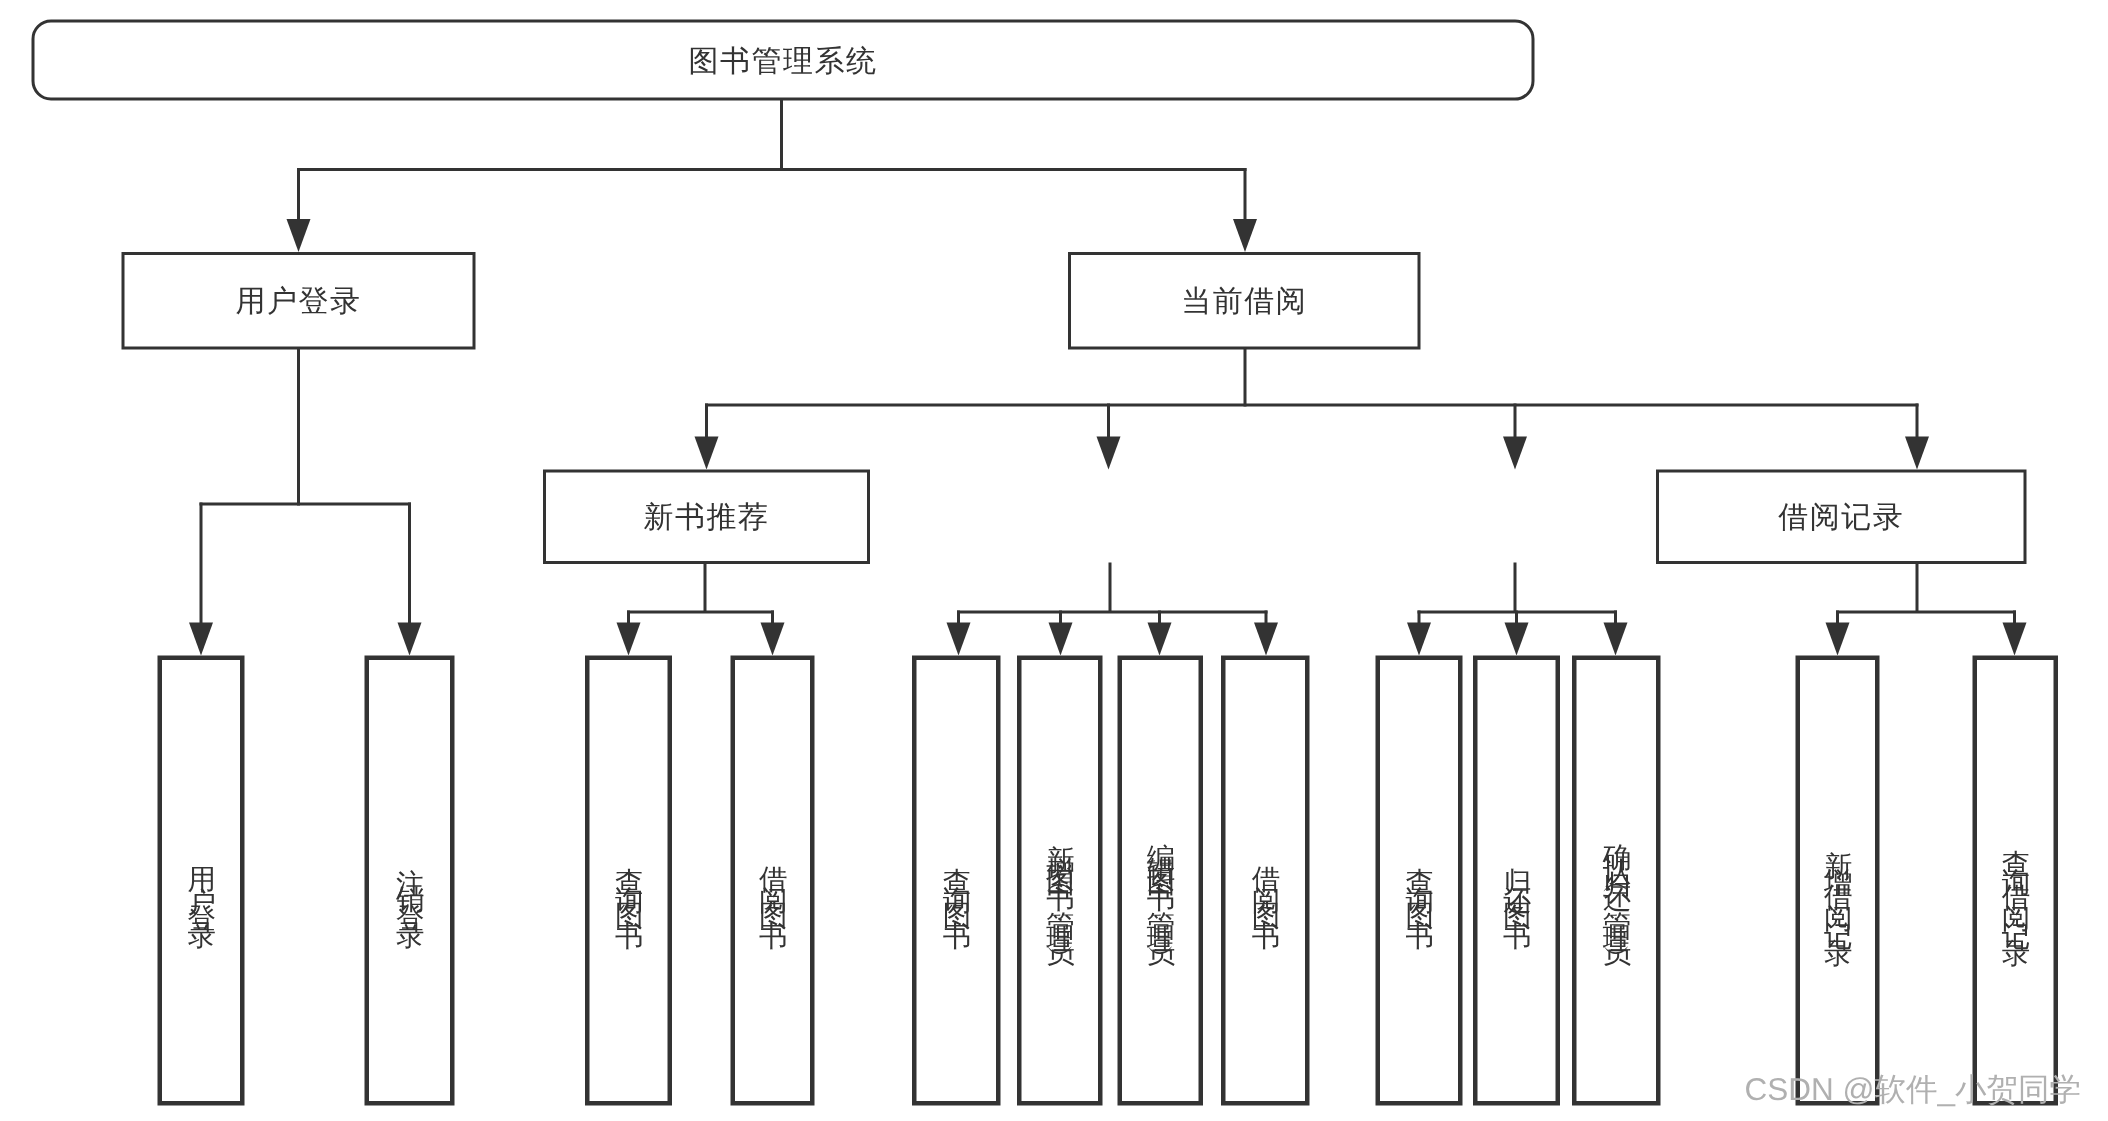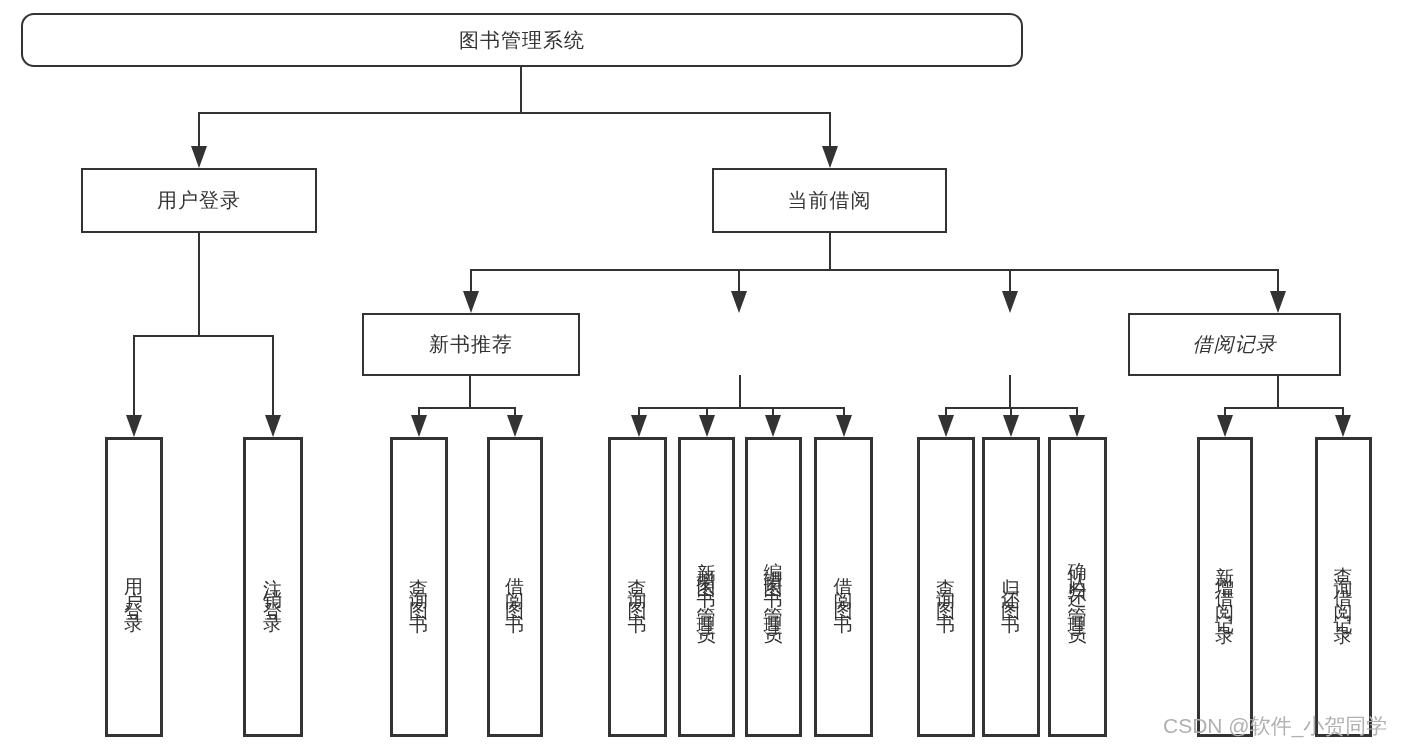--- a/index.html
+++ b/index.html
@@ -101,21 +101,21 @@
   <div class="vline" style="left:738px; top:269px; height:24px;"></div>
   <div class="arrow" style="left:731px; top:291px;"></div>
   <div class="vline" style="left:1009px; top:269px; height:24px;"></div>
   <div class="arrow" style="left:1002px; top:291px;"></div>
   <div class="vline" style="left:1277px; top:269px; height:24px;"></div>
   <div class="arrow" style="left:1270px; top:291px;"></div>
 
   <div class="box" style="left:362px; top:313px; width:218px; height:63px;">
     <span>新书推荐</span>
   </div>
-  <div class="box" style="left:1128px; top:313px; width:213px; height:63px;font-style:italic;">
+  <div class="box" style="left:1104px; top:313px; width:247px; height:63px;">
     <span>借阅记录</span>
   </div>
 
   <div class="vline" style="left:469px; top:375px; height:33px;"></div>
   <div class="hline" style="left:418px; top:407px; width:98px;"></div>
   <div class="vline" style="left:418px; top:407px; height:10px;"></div>
   <div class="arrow" style="left:411px; top:415px;"></div>
   <div class="vline" style="left:514px; top:407px; height:10px;"></div>
   <div class="arrow" style="left:507px; top:415px;"></div>
 

